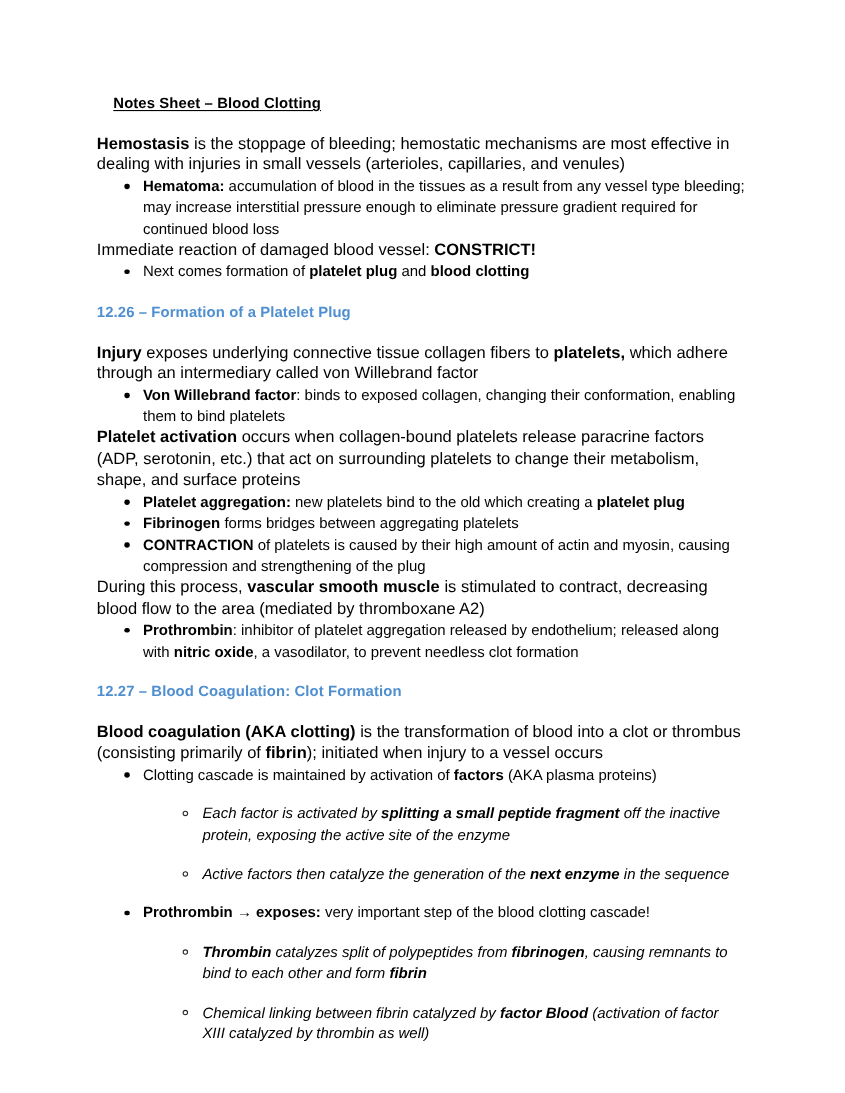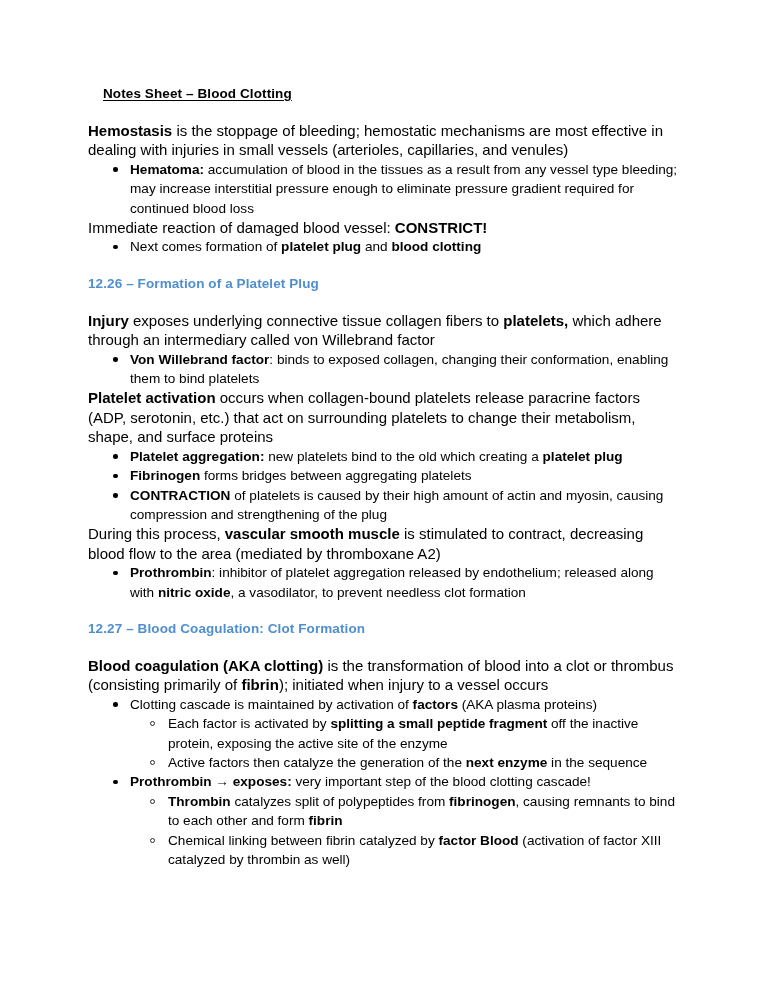--- a/index.html
+++ b/index.html
@@ -74,21 +74,22 @@
   ul.lvl2 {
     list-style: none;
     margin: 0;
     padding: 0;
   }
   ul.lvl2 > li {
     position: relative;
     font-size: 13.6px;
     line-height: 19.4px;
     padding-left: 38px;
-    margin: 0;
+    margin: 16px;
+    font-style: italic;
   }
   ul.lvl2 > li > .bullet-circle {
     position: absolute;
     left: 20px;
     top: 7px;
     width: 5px;
     height: 5px;
     border-radius: 50%;
     border: 1.1px solid #2b2b2b;
     background: transparent;

